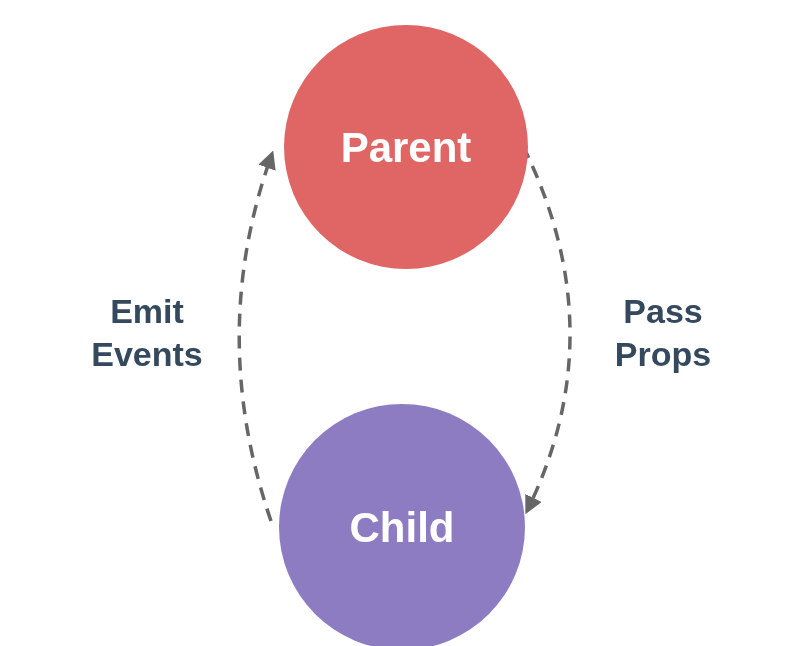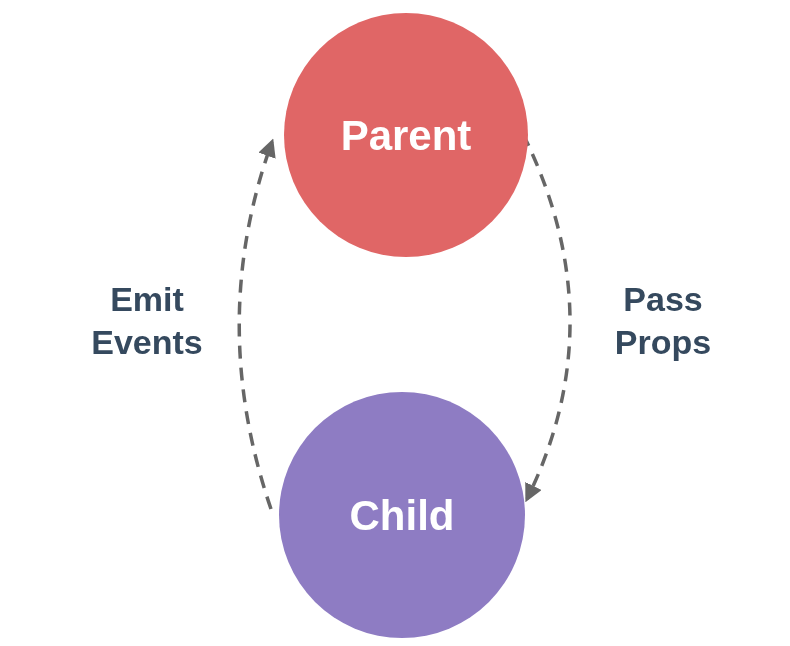--- a/index.html
+++ b/index.html
@@ -8,20 +8,21 @@
     width: 790px;
     height: 646px;
     background: #ffffff;
     overflow: hidden;
     font-family: "Liberation Sans", sans-serif;
   }
   .diagram-wrap {
     position: relative;
     width: 790px;
     height: 517px;
+    margin-top: 12px;
   }
   svg { display: block; }
   .node-label {
     font-family: "Liberation Sans", sans-serif;
     font-weight: bold;
     font-size: 42px;
   }
   .edge-label {
     font-family: "Liberation Sans", sans-serif;
     font-weight: bold;

